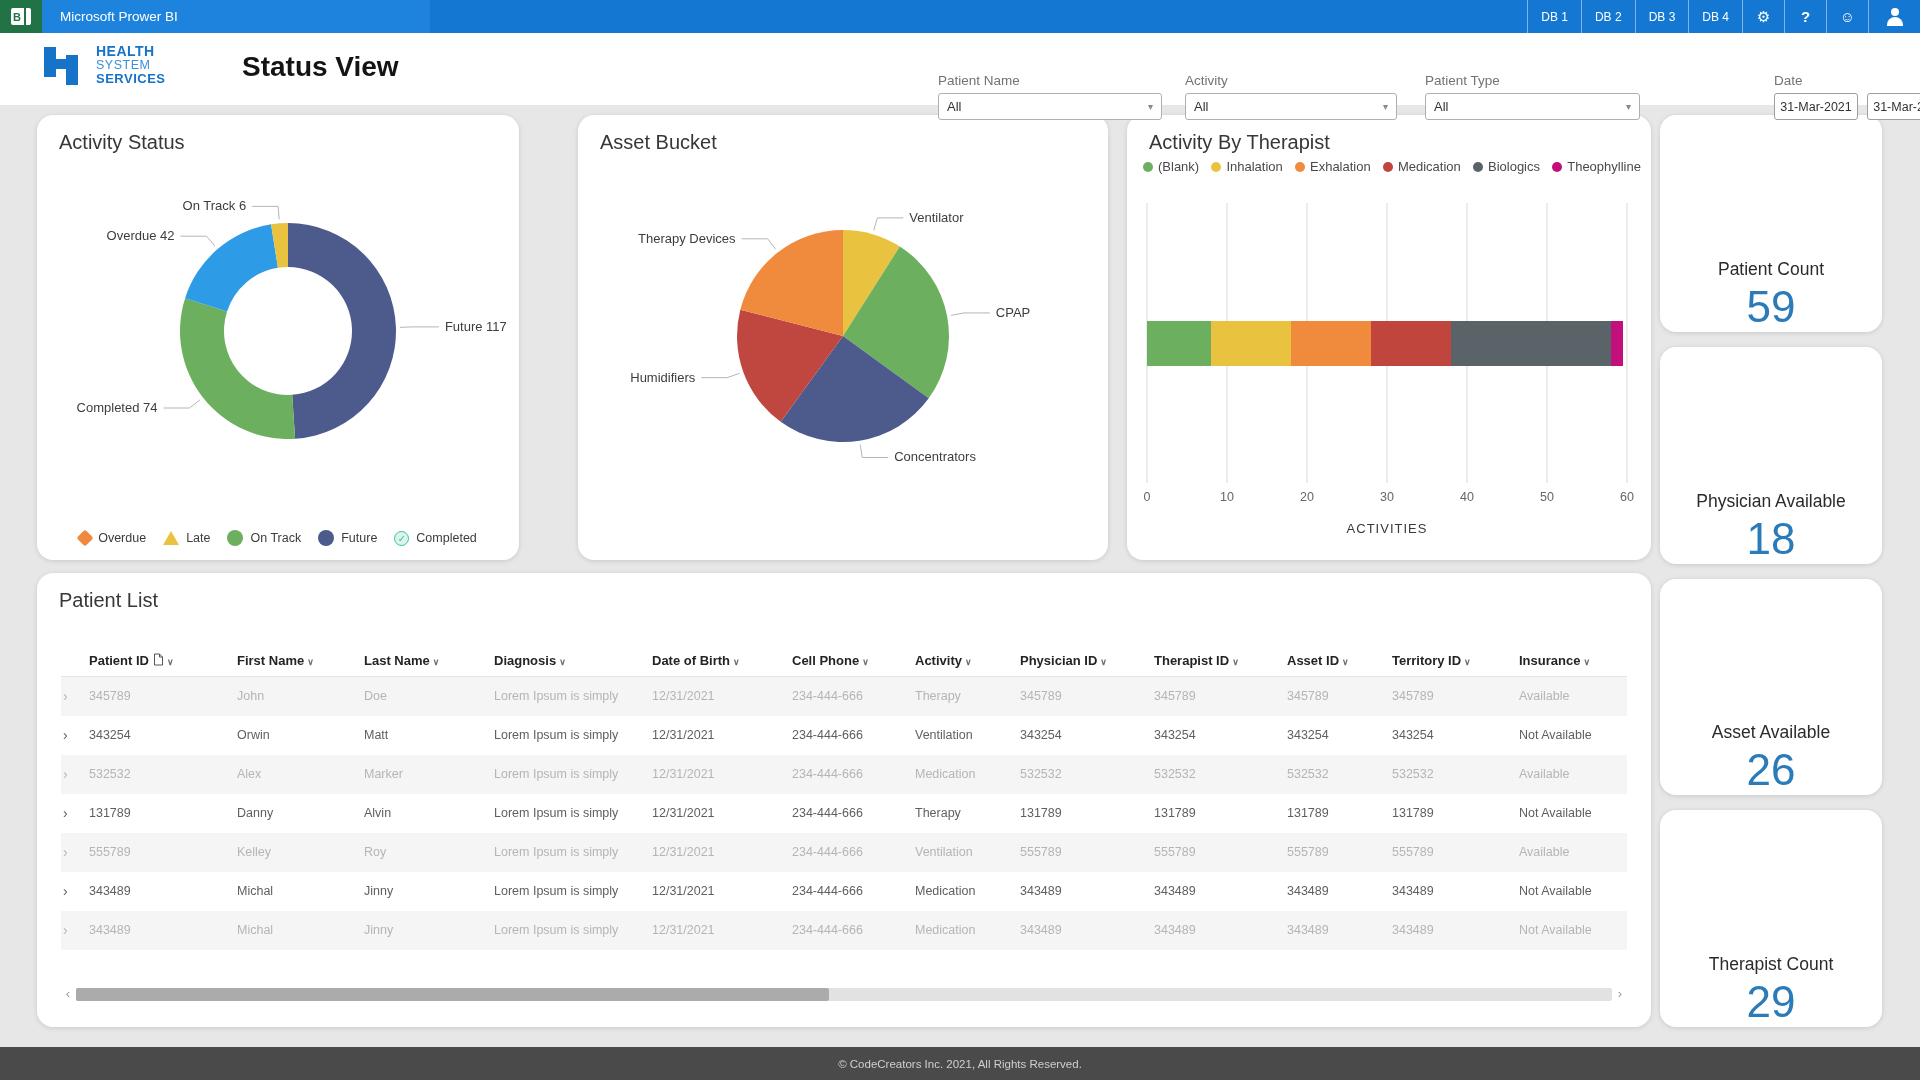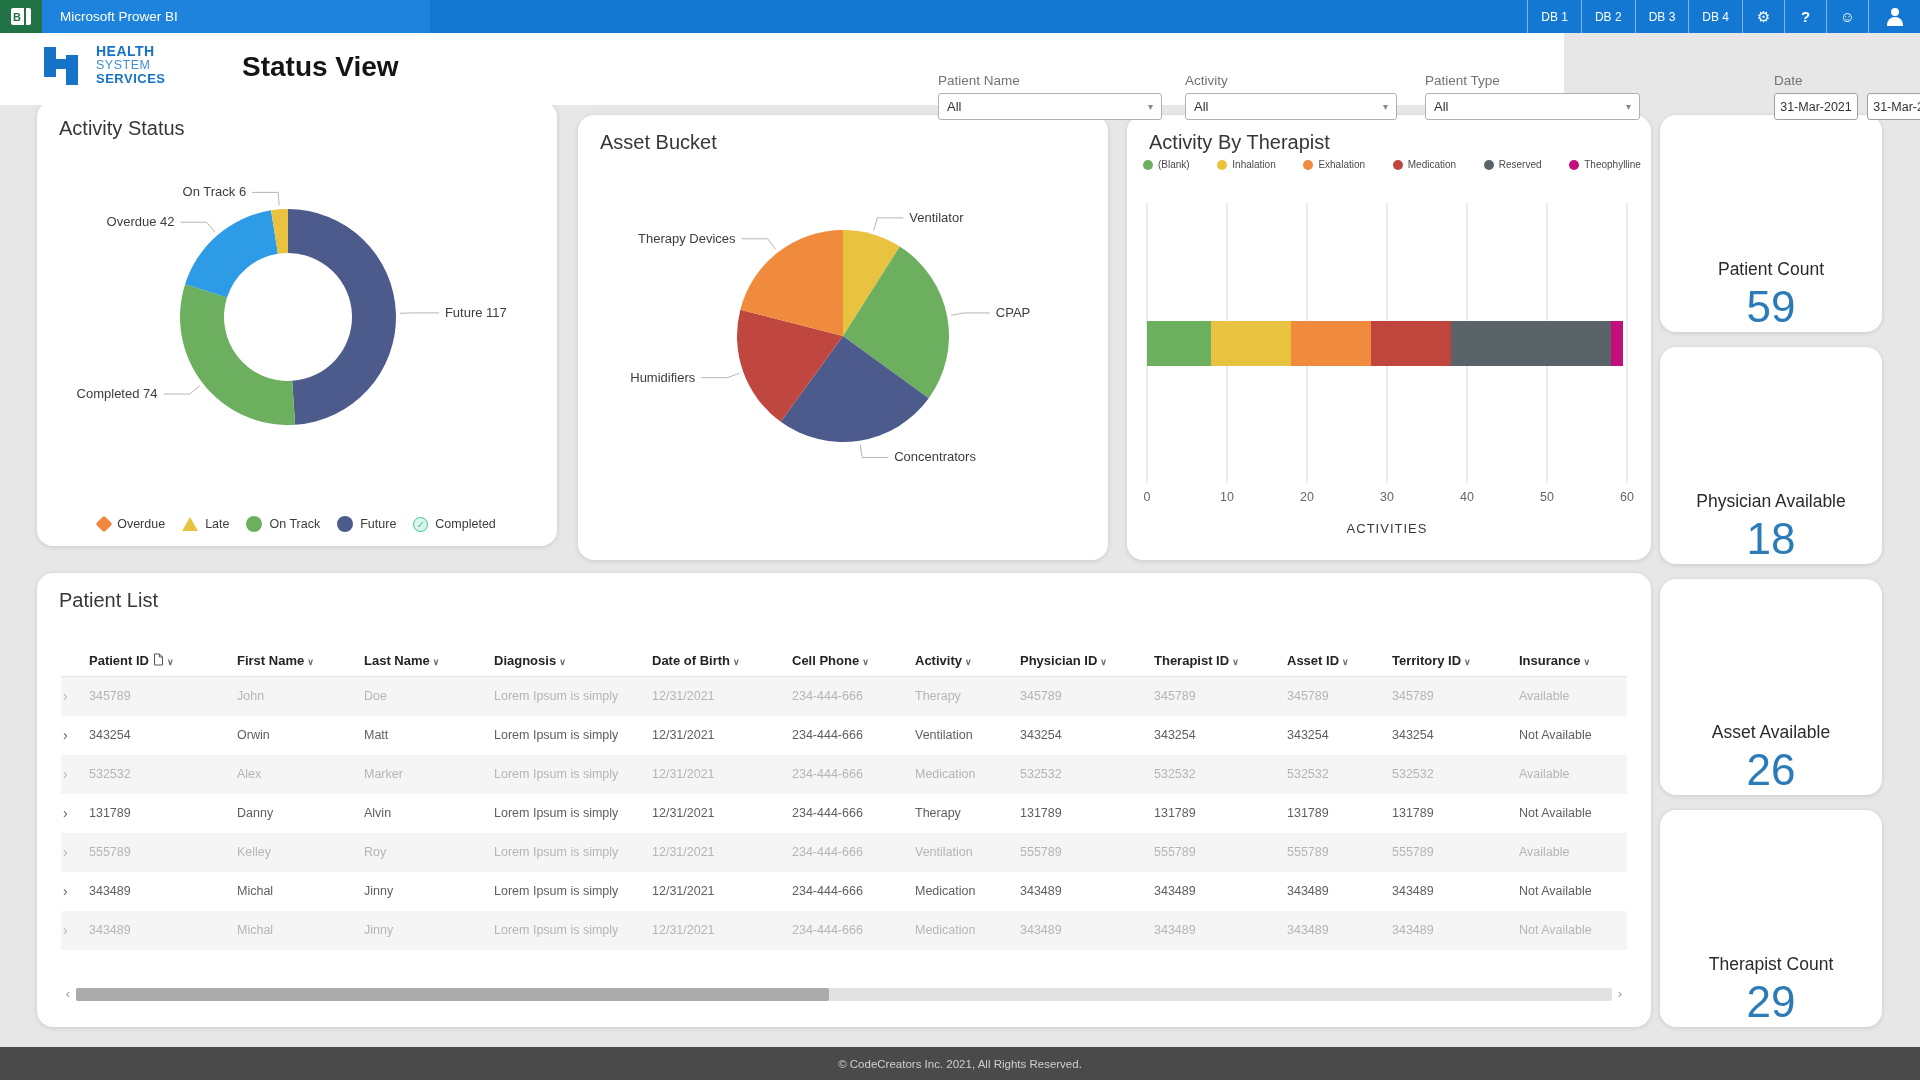--- a/index.html
+++ b/index.html
@@ -15,21 +15,21 @@
   .brand-strip { width:388px; background:#1d83dc; display:flex; align-items:center; padding-left:18px; }
   .brand { color:#fff; font-size:13.5px; }
   .topbar-right { margin-left:auto; display:flex; align-items:stretch; }
   .db-item { padding:0 13px; display:flex; align-items:center; color:#fff; font-size:12px; border-left:1px solid rgba(255,255,255,.45); cursor:pointer; }
   .tb-icon { width:42px; display:flex; align-items:center; justify-content:center; color:#fff; font-size:15px; border-left:1px solid rgba(255,255,255,.45); cursor:pointer; }
   .person { position:relative; width:20px; height:18px; }
   .person .head { position:absolute; left:6px; top:0; width:8px; height:8px; border-radius:50%; background:#fff; }
   .person .body { position:absolute; left:2px; top:9px; width:16px; height:9px; border-radius:8px 8px 0 0; background:#fff; }
 
   
-  .header { position:absolute; left:0; top:33px; width:1564px; height:72px; background:#fff; z-index:4; }
+  .header { position:absolute; left:0; top:33px; width:1920px; height:72px; background:#fff; z-index:4; }
   .logo { position:absolute; left:42px; top:8px; display:flex; align-items:center; }
   .logo-glyph { position:relative; width:46px; height:48px; }
   .logo-glyph .a { position:absolute; left:2px; top:6px; width:12px; height:30px; background:#1673c8; }
   .logo-glyph .b { position:absolute; left:24px; top:14px; width:12px; height:30px; background:#1673c8; }
   .logo-glyph .c { position:absolute; left:2px; top:18px; width:34px; height:10px; background:#1673c8; }
   .logo-text { margin-left:8px; line-height:1.05; }
   .logo-text .l1 { color:#1673c8; font-weight:bold; font-size:14px; letter-spacing:.5px; }
   .logo-text .l2 { color:#3f8fd6; font-size:12.5px; letter-spacing:.5px; }
   .logo-text .l3 { color:#1673c8; font-weight:bold; font-size:13px; letter-spacing:.5px; }
   .page-title { position:absolute; left:242px; top:18px; font-size:28px; font-weight:bold; color:#141414; }
@@ -41,40 +41,40 @@
   .f-pname { left:938px; width:224px; }
   .f-act   { left:1185px; width:212px; }
   .f-ptype { left:1425px; width:215px; }
   .f-date  { left:1774px; }
   .dates { display:flex; gap:9px;border-radius:9px; }
   .dinput { width:84px; height:27px; border:1px solid #9f9f9f; border-radius:3px; background:#fff; display:flex; align-items:center; justify-content:center; font-size:12.5px; color:#333; cursor:text; }
 
   
   .card { position:absolute; background:#fff; border-radius:16px; box-shadow:0 1px 5px rgba(0,0,0,.13); }
   .card-title { position:absolute; left:22px; top:16px; font-size:20px; color:#373737; }
-  .card-activity  { left:37px;   top:101px; width:520px;  height:445px; }
+  .card-activity  { left:37px;   top:115px; width:482px;  height:445px; }
   .card-asset     { left:578px;  top:115px; width:530px;  height:445px; }
   .card-therapist { left:1127px; top:115px; width:524px;  height:445px; }
   .card-patient   { left:37px;   top:573px; width:1614px; height:454px; }
 
   .chart-mount { position:absolute; left:0; top:44px; }
   svg text { font-family:"Liberation Sans", sans-serif; }
 
   
   .donut-legend { position:absolute; left:0; bottom:14px; width:100%; display:flex; justify-content:center; align-items:center; gap:17px; }
   .dl-item { display:flex; align-items:center; gap:7px; font-size:12.5px; color:#3c3c3c; }
   .mk { flex:none; }
   .mk-diamond { width:12px; height:12px; transform:rotate(45deg); border-radius:2px; }
   .mk-triangle { width:0; height:0; border-left:8px solid transparent; border-right:8px solid transparent; border-bottom:14px solid #e9c33f; }
   .mk-circle { width:16px; height:16px; border-radius:50%; }
   .mk-check { width:15px; height:15px; border-radius:50%; border:1.5px solid #35c4a2; background:#ddf4ed; color:#35c4a2; font-size:10px; line-height:14px; text-align:center; }
 
   
   .bar-legend { position:absolute; left:16px; right:10px; top:44px; display:flex; justify-content:space-between; align-items:center; }
-  .bl-item { display:flex; align-items:center; gap:5px; font-size:10px; color:#4a4a4a; }
+  .bl-item { display:flex; align-items:center; gap:5px; font-size:13px; color:#4a4a4a; }
   .bl-dot { width:10px; height:10px; border-radius:50%; flex:none; }
 
   
   .kpi-col { position:absolute; left:1660px; top:115px; width:222px; height:912px; display:flex; flex-direction:column; gap:15px; }
   .kpi { position:relative; flex:1; border-radius:16px; background:#fff; box-shadow:0 1px 5px rgba(0,0,0,.13); display:flex; flex-direction:column; align-items:center; justify-content:flex-end; }
   .kpi-label { font-size:17.5px; color:#2b2b2b; margin-bottom:2px; }
   .kpi-value { font-size:44px; color:#2b7bb9; }
 
   
   .ptable { position:absolute; left:24px; top:72px; width:1566px; border-collapse:collapse; table-layout:fixed; }
@@ -249,21 +249,21 @@
         <div class="bl-item">
          <span class="bl-dot" style="background:#f08a3c"></span>
          <span>Exhalation</span>
         </div>
         <div class="bl-item">
          <span class="bl-dot" style="background:#c0453c"></span>
          <span>Medication</span>
         </div>
         <div class="bl-item">
          <span class="bl-dot" style="background:#5a6468"></span>
-         <span>Reserved</span>
+         <span>Biologics</span>
         </div>
         <div class="bl-item">
          <span class="bl-dot" style="background:#c20f7c"></span>
          <span>Theophylline</span>
         </div>
       </div>
     <div class="chart-mount" style="top:78px;"><svg width="524" height="358" viewBox="0 0 524 358">
           <line x1="20" y1="10" x2="20" y2="290" stroke="#d9d9d9" stroke-width="1"></line>
           <line x1="100" y1="10" x2="100" y2="290" stroke="#d9d9d9" stroke-width="1"></line>
           <line x1="180" y1="10" x2="180" y2="290" stroke="#d9d9d9" stroke-width="1"></line>

